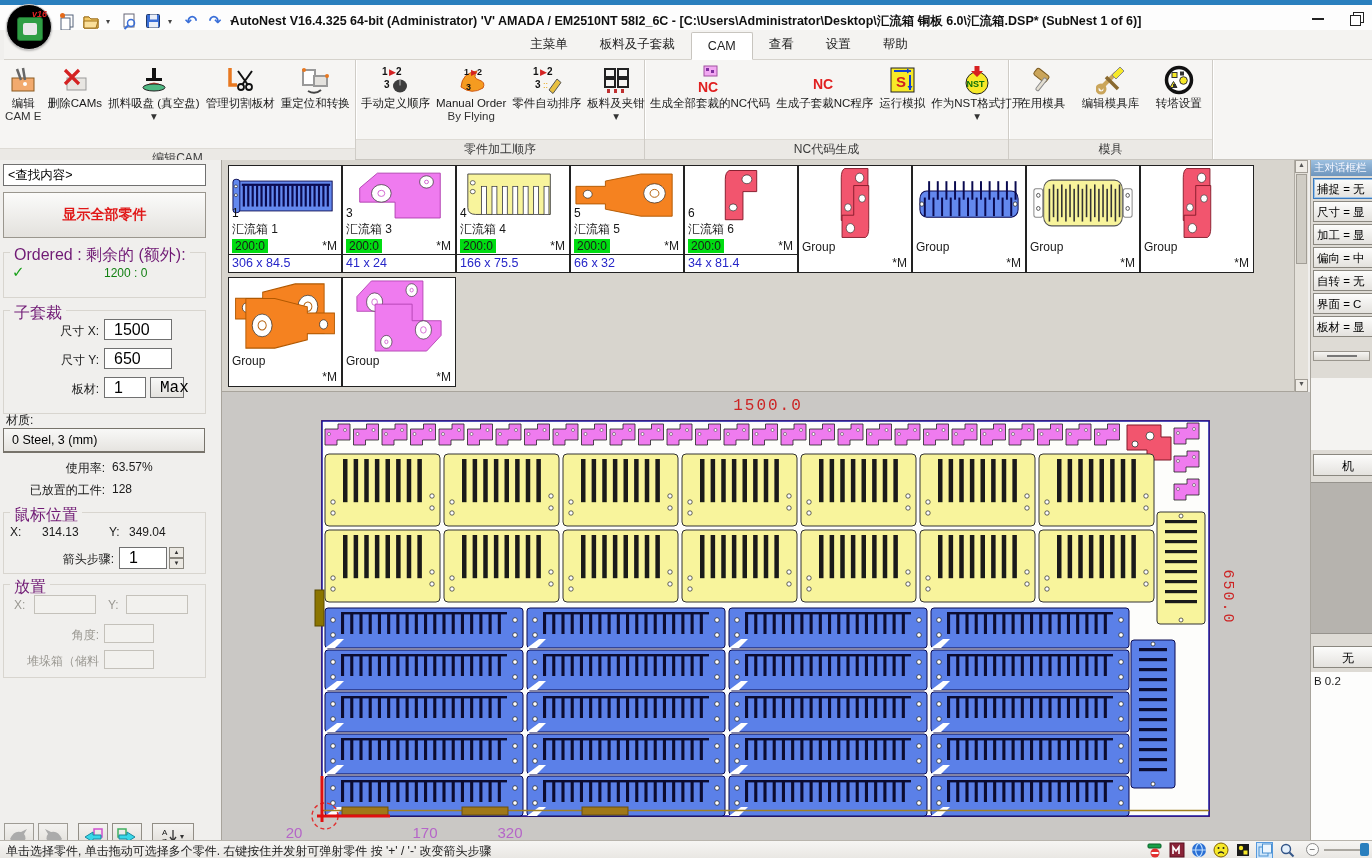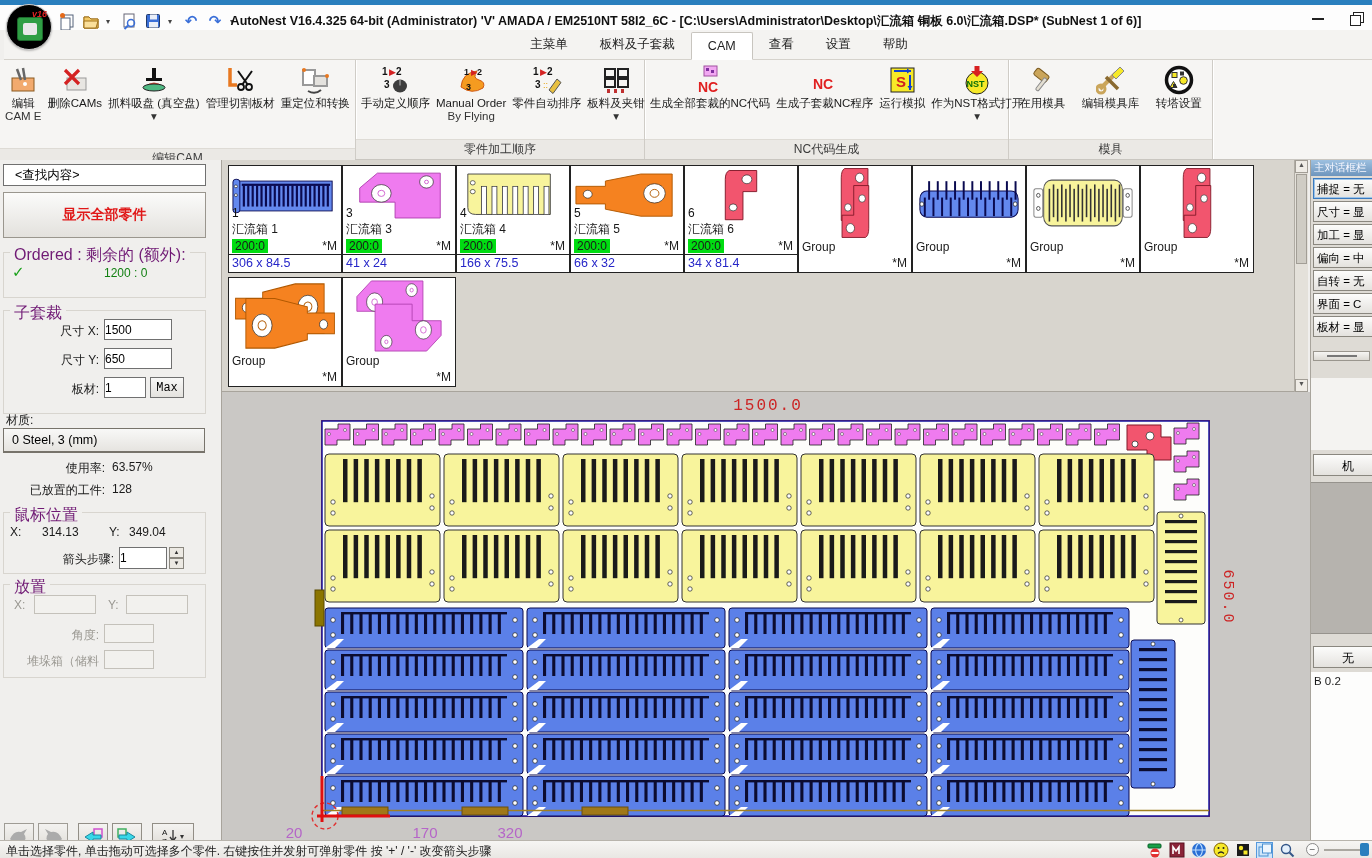--- a/index.html
+++ b/index.html
@@ -34,26 +34,26 @@
 .rgroup { position:relative; height:100%; border-right:1px solid #cfccc6; box-shadow:1px 0 0 #fff; display:flex; flex-direction:column; }
 .rbuttons { flex:1; display:flex; align-items:flex-start; justify-content:space-around; padding:3px 2px 0; }
 .rbtn { display:flex; flex-direction:column; align-items:center; padding:1px 3px; cursor:default; }
 .rbtn .ricon { width:32px; height:32px; display:flex; align-items:center; justify-content:center; }
 .rbtn .rlab { font-size:11.5px; text-align:center; line-height:14px; white-space:nowrap; }
 .rbtn .rlab2 { font-size:11.5px; text-align:center; line-height:13px; color:#333; }
 .rglabel { height:20px; background:#ebe9e5; border-top:1px solid #dedbd5; text-align:center; font-size:12px; color:#3a3a3a; line-height:19px; }
 
 
 .leftpanel { position:absolute; left:0; top:160px; width:222px; height:680px; background:#f0efed; border-right:1px solid #a8a49c; }
-.search-input { position:absolute; left:3px; top:4px; width:203px; height:22px; border:1px solid #707070; padding:2px 11px; font-size:12.5px; font-family:inherit; background:#fff; }
+.search-input { position:absolute; left:3px; top:4px; width:203px; height:22px; border:1px solid #707070; padding:2px 4px; font-size:12.5px; font-family:inherit; background:#fff; }
 .showall { position:absolute; left:3px; top:32px; width:203px; height:46px; background:linear-gradient(#fbfbfa,#e3e1dd); border:1px solid #9a968e; color:#e01818; font-weight:bold; font-size:14px; cursor:default; }
 .gbox { position:absolute; border:1px solid #d8d5cf; }
 .gbox .legend { position:absolute; top:-8px; left:6px; background:#f0efed; padding:0 4px; font-size:16px; color:#701a75; white-space:nowrap; }
 .frow { position:absolute; font-size:12px; white-space:nowrap; }
-.tinput { border:1px solid #707070; background:#fff; font-size:12px; padding:1px 0; font-family:inherit; }
+.tinput { border:1px solid #707070; background:#fff; font-size:16px; padding:1px 9px; font-family:inherit; }
 .green { color:#128012; }
 .check { color:#18a018; font-weight:bold; font-size:15px; }
 .matbtn { position:absolute; left:3px; top:268px; width:202px; height:25px; text-align:left; padding-left:8px; background:linear-gradient(#f8f8f7,#e6e4e0); border:1px solid #77736b; border-bottom-width:2px; font-size:12.5px; }
 .disabled-lab { color:#9a9892; }
 .dinput { border:1px solid #c4c1ba; background:#f2f1ee; }
 .spin { position:absolute; width:15px; height:22px; display:flex; flex-direction:column; }
 .spin span { flex:1; border:1px solid #8a877f; background:#ece9e3; font-size:6px; line-height:9px; text-align:center; color:#333; }
 
 .lp-toolbar { position:absolute; left:4px; top:663px; display:flex; gap:4px; }
 .lpt { width:30px; height:26px; background:linear-gradient(#f4f3f1,#dddad4); border:1px solid #928e86; display:flex; align-items:center; justify-content:center; }

